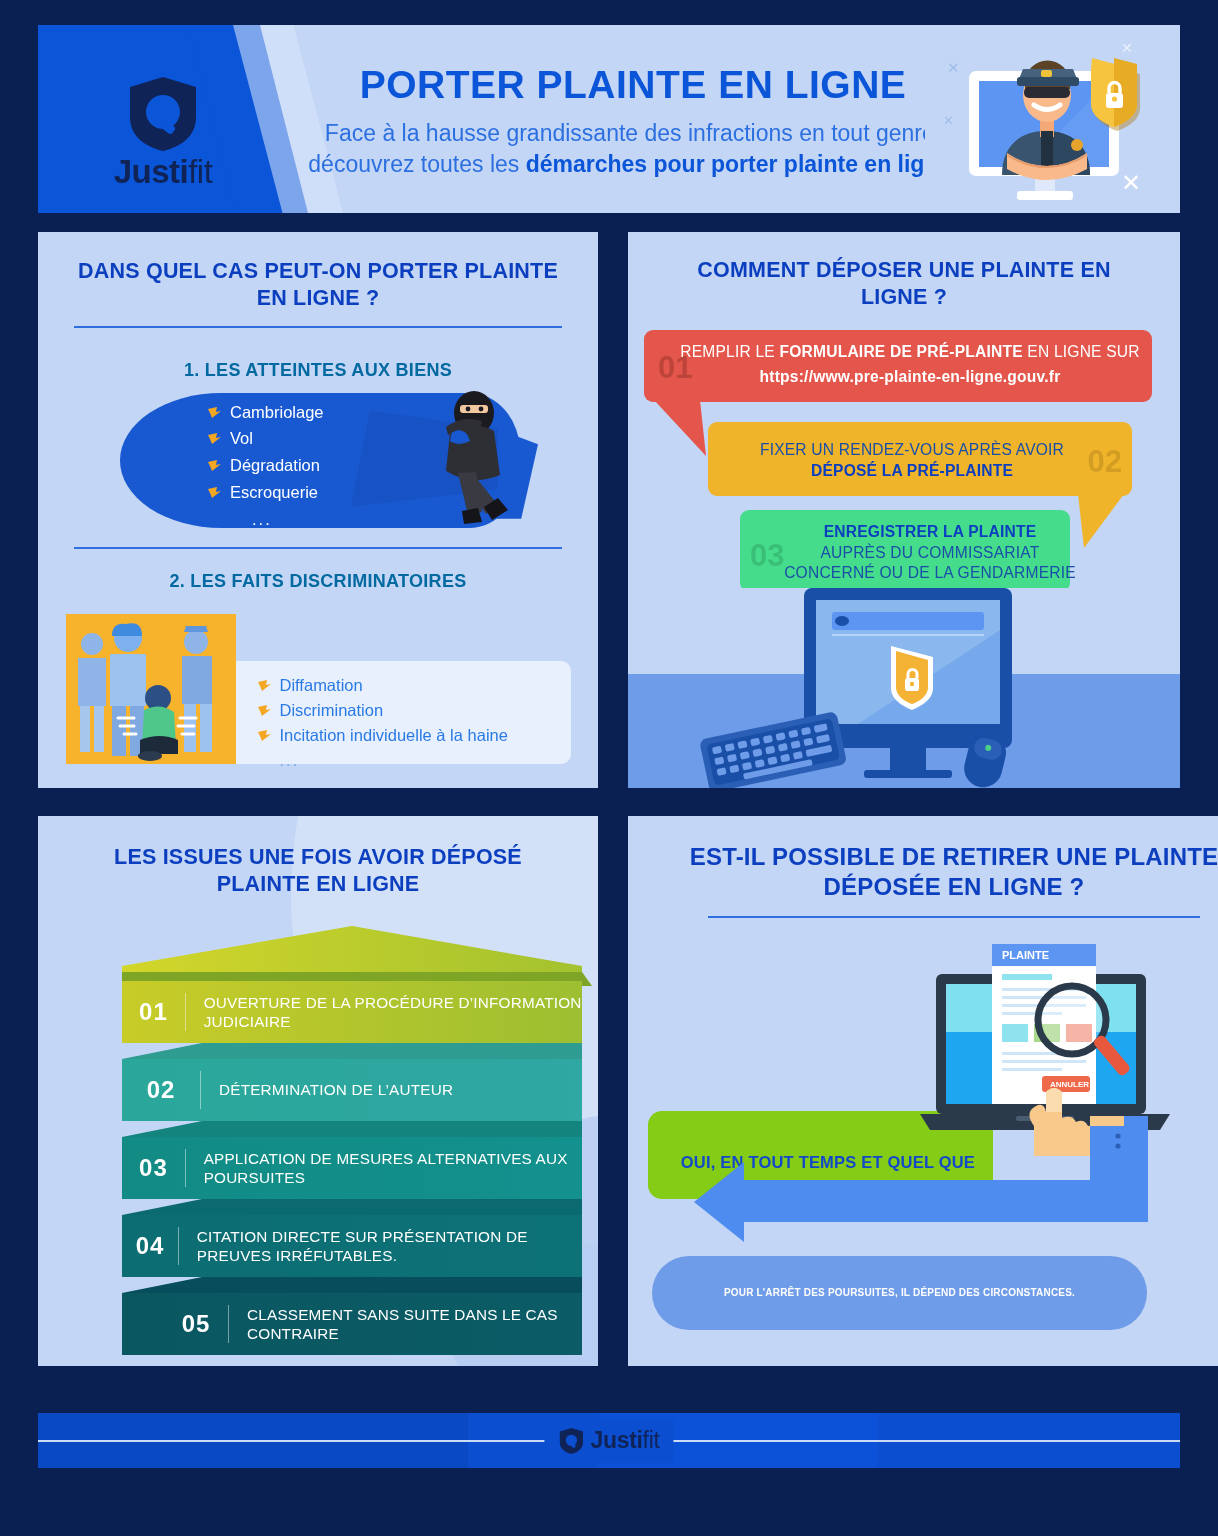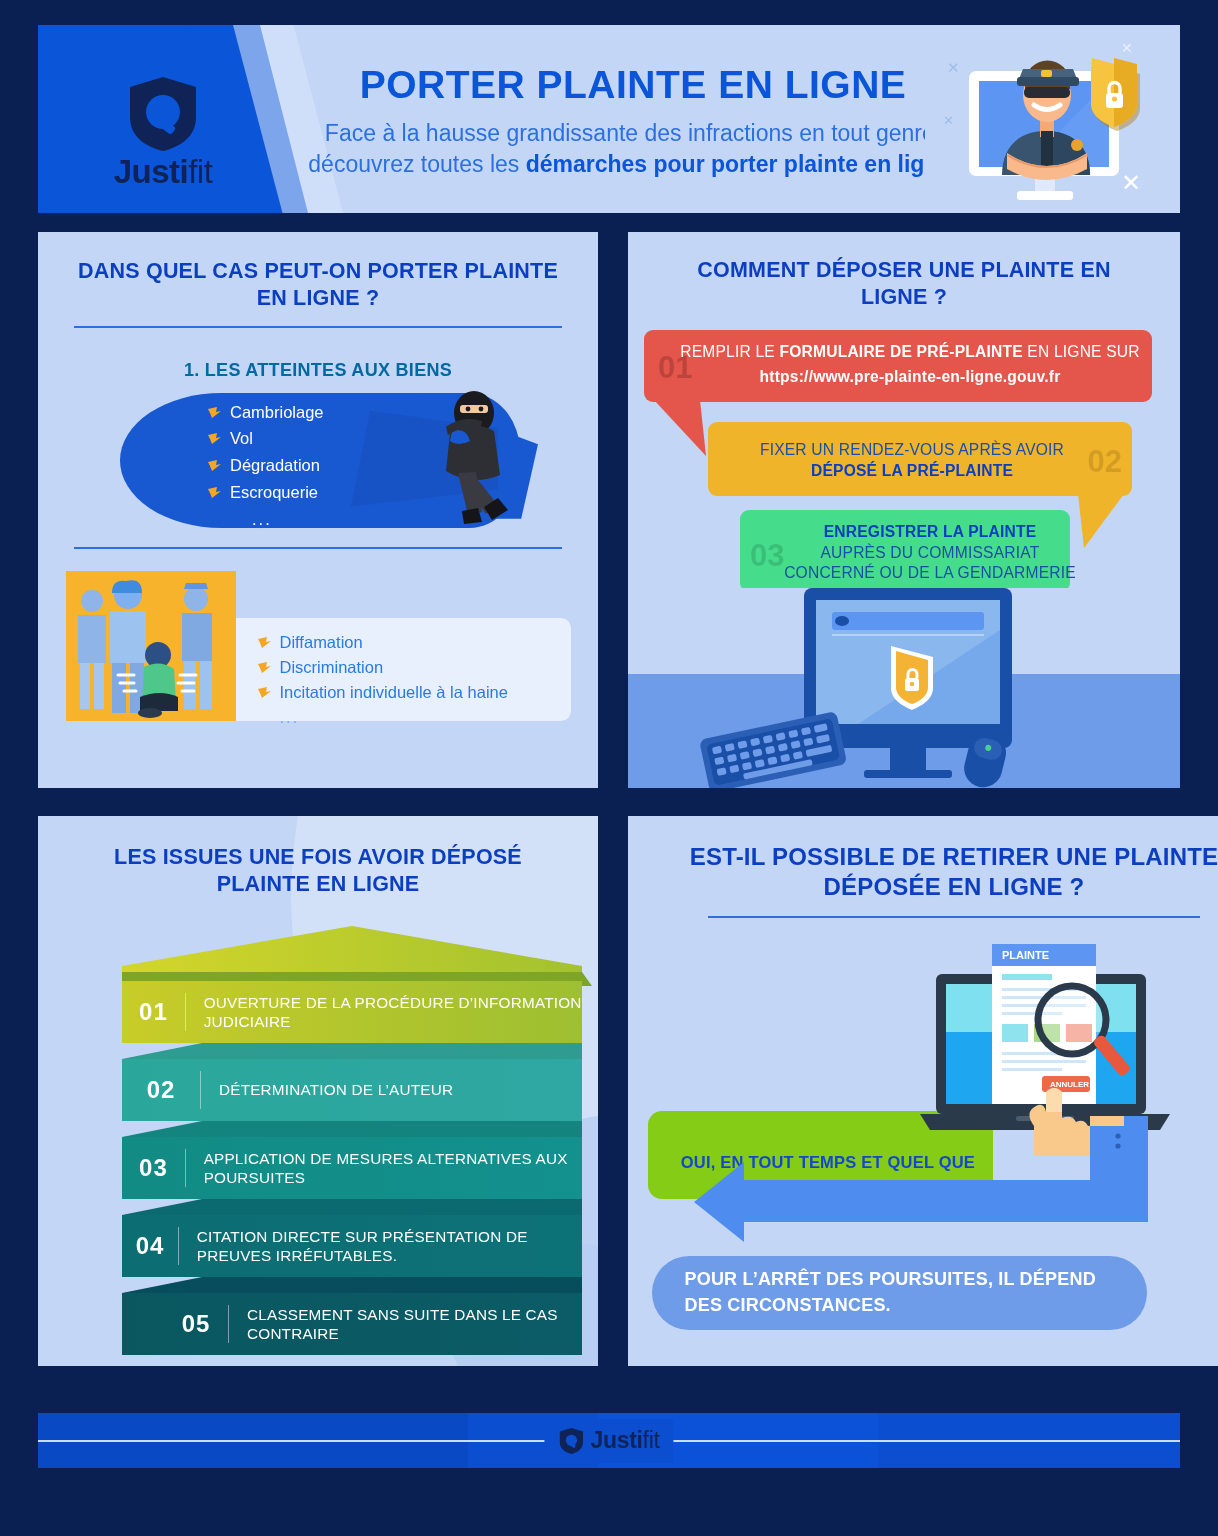--- a/index.html
+++ b/index.html
@@ -141,22 +141,22 @@
   .answer-txt {
     text-align: right; color: #1249c8; font-weight: 700; font-size: 16.5px;
     line-height: 1.45; letter-spacing:.2px;
   }
   .bottom-pill {
     position: absolute; left: 24px; top: 440px; width: 495px; height: 74px;
     background: #6f9ce8; border-radius: 37px;
     display:flex; align-items:center; justify-content:center;
   }
   .bottom-pill span {
-    color:#fff; font-weight:700; font-size: 18px; line-height: 1.42;
-    letter-spacing:.2px; display:block; width: 430px;
+    color:#fff; font-weight:700; font-size: 10px; line-height: 1.42;
+    text-align:center; letter-spacing:.2px; display:block; width: 430px;
   }
 
   
   .footer {
     position: absolute; left: 38px; top: 1413px; width: 1142px; height: 55px;
     background: #0b4fd0; overflow:hidden;
   }
   .footer-band1 { position:absolute; left:0; top:0; width: 430px; height:55px; background:#0a49c4; }
   .footer-band2 { position:absolute; left:560px; top:0; width: 280px; height:55px; background:#0c52d8; }
   .footer-line { position:absolute; left:0; top:27px; width:1142px; height:2px; background:#cddcf6; }
@@ -276,20 +276,21 @@
               <path d="M0 2 L9 0 L8 5 L13 4 L4 11 L2 6 Z" fill="#f5a623"></path>
             </svg>
           <span>Escroquerie</span>
         </div>
         <div class="ellipsis">...</div>
       </div>
     </div>
 
     <div class="rule-thin" style="width:488px;margin:6px auto 0;"></div>
 
+    <div class="sec-title" style="margin-top:22px;">2. LES FAITS DISCRIMINATOIRES</div>
 
     <div class="discr-box" style="margin-top:22px;">
       <div class="discr-img">
         <svg width="170" height="150" viewBox="0 0 170 150">
           <rect width="170" height="150" fill="#f7b32b"></rect>
 
           <circle cx="26" cy="30" r="11" fill="#8fb4e8"></circle>
           <path d="M12 44 h28 v48 h-28 Z" fill="#8fb4e8"></path>
           <path d="M14 92 h10 v46 h-10 Z" fill="#a7c6ee"></path>
           <path d="M28 92 h10 v46 h-10 Z" fill="#a7c6ee"></path>

